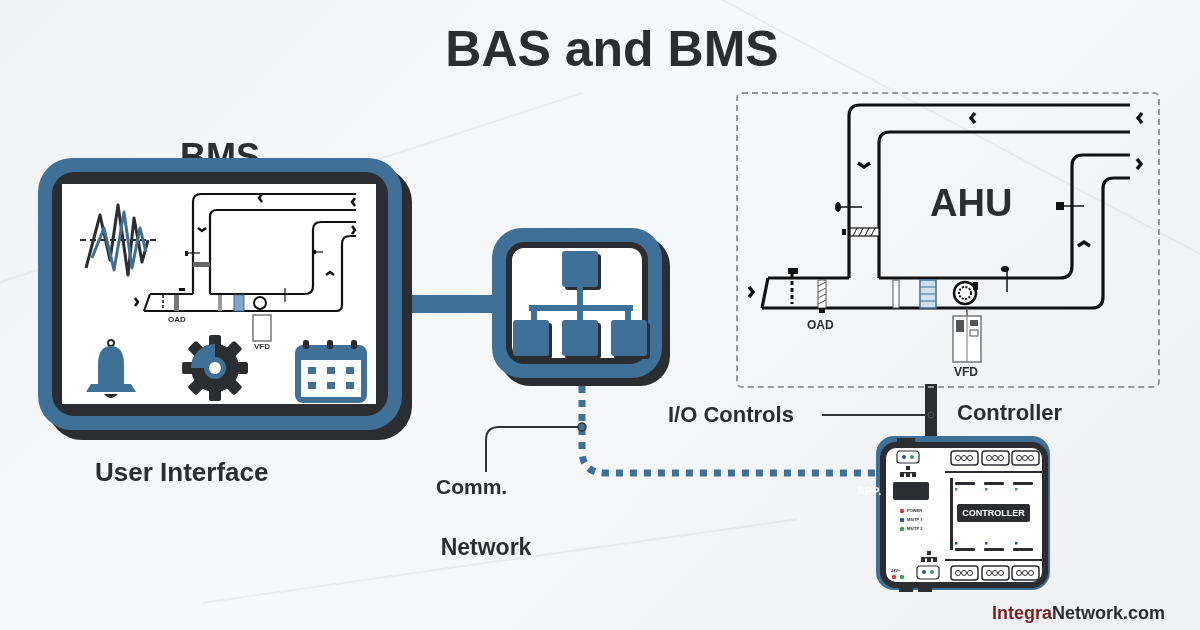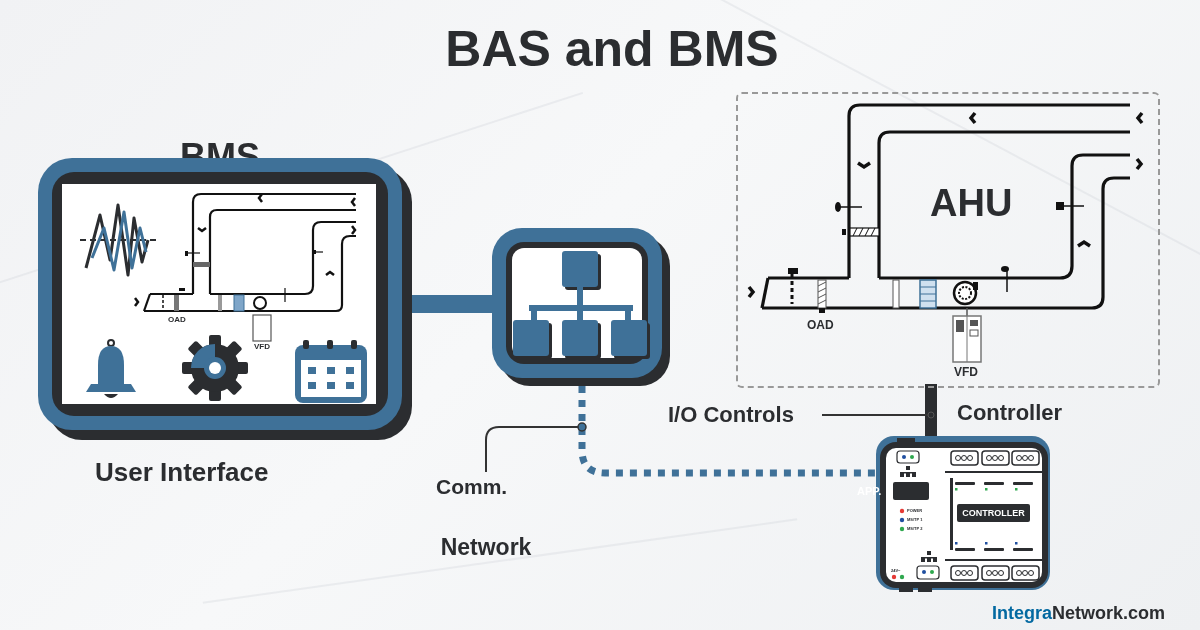--- a/index.html
+++ b/index.html
@@ -310,14 +310,14 @@
   <circle cx="902" cy="577" r="2.2" fill="#2fa84f"></circle>
 </svg>
 <div class="abs" style="left:857px;top:485px;width:28px;text-align:left;color:#fff;font-size:11px;font-weight:bold;">APP.</div>
 <div class="abs" style="left:957px;top:508px;width:73px;text-align:center;color:#fff;font-size:9px;font-weight:bold;">CONTROLLER</div>
 <div class="abs" style="left:907px;top:508px;font-size:4px;font-weight:bold;">POWER</div>
 <div class="abs" style="left:907px;top:517px;font-size:4px;font-weight:bold;">MS/TP 1</div>
 <div class="abs" style="left:907px;top:526px;font-size:4px;font-weight:bold;">MS/TP 2</div>
 <div class="abs" style="left:891px;top:568px;font-size:4px;font-weight:bold;">24V~</div>
 
 <div class="abs" style="left:992px;top:603px;font-size:18px;font-weight:bold;">
-  <span style="color:#0369a1;">Integra</span><span style="color:#2b2d30;">Network.com</span>
+  <span style="color:#7f1d1d;">Integra</span><span style="color:#2b2d30;">Network.com</span>
 </div>
 
 </body></html>

